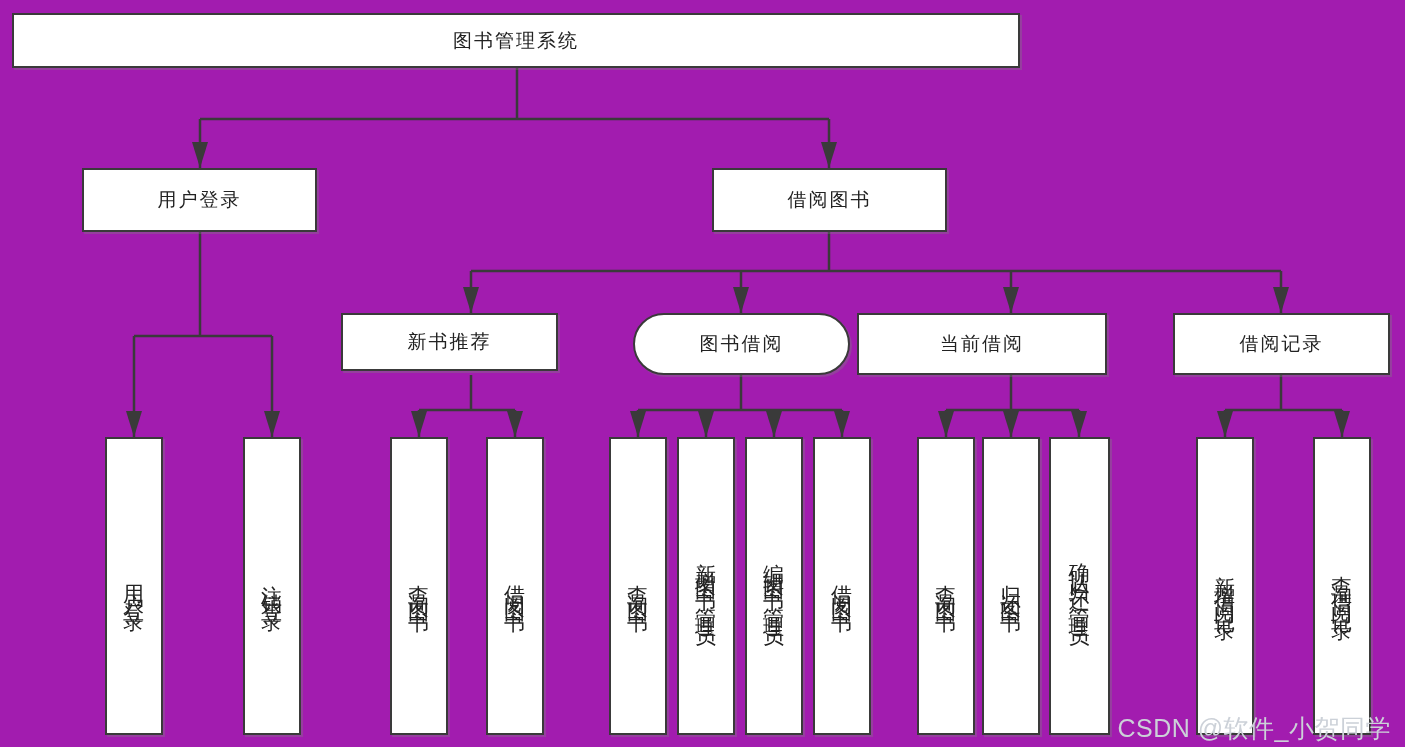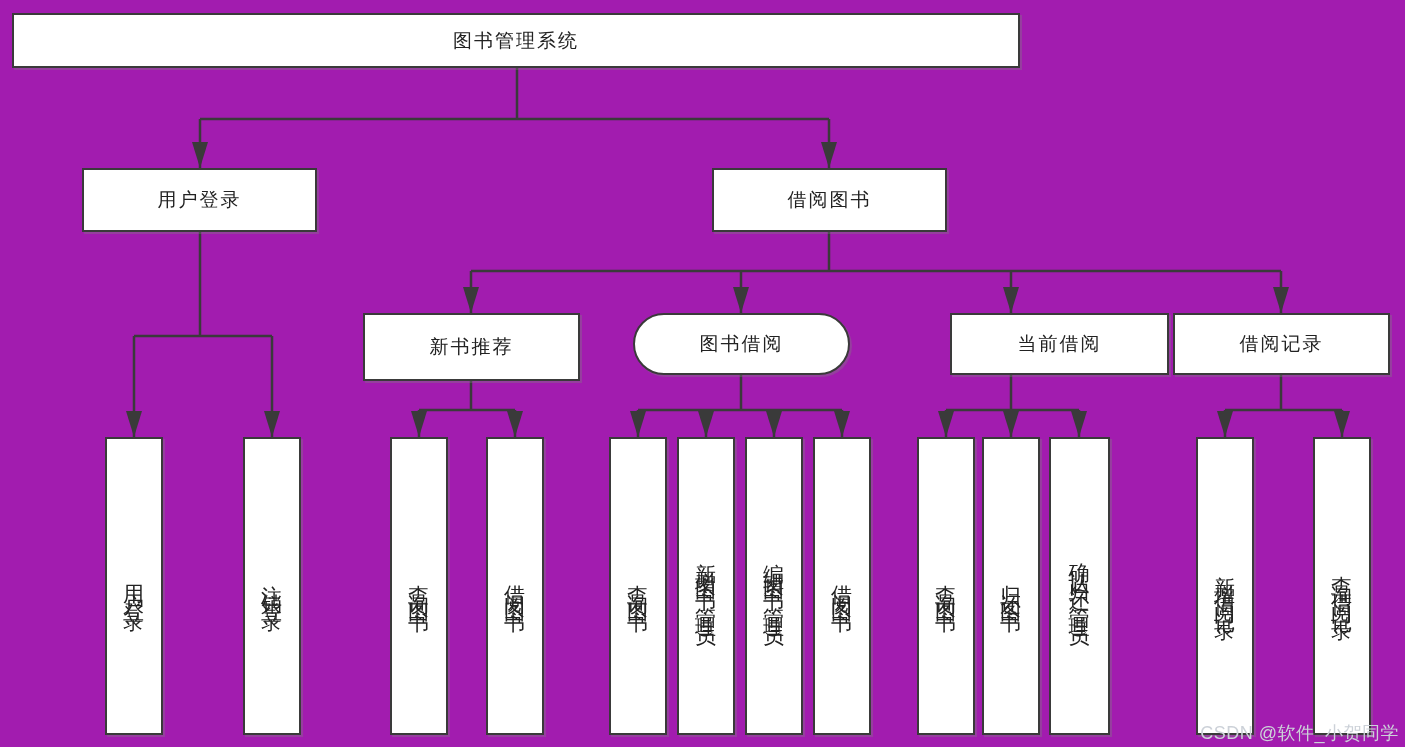--- a/index.html
+++ b/index.html
@@ -41,23 +41,23 @@
   .v-label {
     writing-mode: vertical-rl;
     text-orientation: mixed;
     font-size: 21px;
     letter-spacing: 9px;
     line-height: 1;
     white-space: nowrap;
   }
   .watermark {
     position: absolute;
-    right: 6px; bottom: 2px;
+    right: 14px; bottom: 2px;
     z-index: 3;
-    font-size: 18px;
+    font-size: 25px;
     color: #ccd1d8;
     letter-spacing: 0.5px;
     white-space: nowrap;
   }
 </style>
 </head>
 <body>
 
 <div id="canvas">
 
@@ -105,27 +105,27 @@
     <span class="h-label">图书管理系统</span>
   </div>
 
   <div class="node" style="left:82px; top:168px; width:235px; height:64px;">
     <span class="h-label">用户登录</span>
   </div>
   <div class="node" style="left:712px; top:168px; width:235px; height:64px;">
     <span class="h-label">借阅图书</span>
   </div>
 
-  <div class="node" style="left:363px; top:313px; width:217px; height:68px;font-family:Liberation Serif, serif;">
+  <div class="node" style="left:341px; top:313px; width:217px; height:58px;font-family:Liberation Serif, serif;">
     <span class="h-label">新书推荐</span>
   </div>
   <div class="node" style="left:633px; top:313px; width:217px; height:62px;border-radius:31px;">
     <span class="h-label">图书借阅</span>
   </div>
-  <div class="node" style="left:950px; top:313px; width:219px; height:62px;">
+  <div class="node" style="left:857px; top:313px; width:250px; height:62px;">
     <span class="h-label">当前借阅</span>
   </div>
   <div class="node" style="left:1173px; top:313px; width:217px; height:62px;align-items:center;">
     <span class="h-label">借阅记录</span>
   </div>
 
   <div class="node leaf" style="left:105px; top:437px;">
     <span class="v-label">用户登录</span>
   </div>
   <div class="node leaf" style="left:243px; top:437px;">

